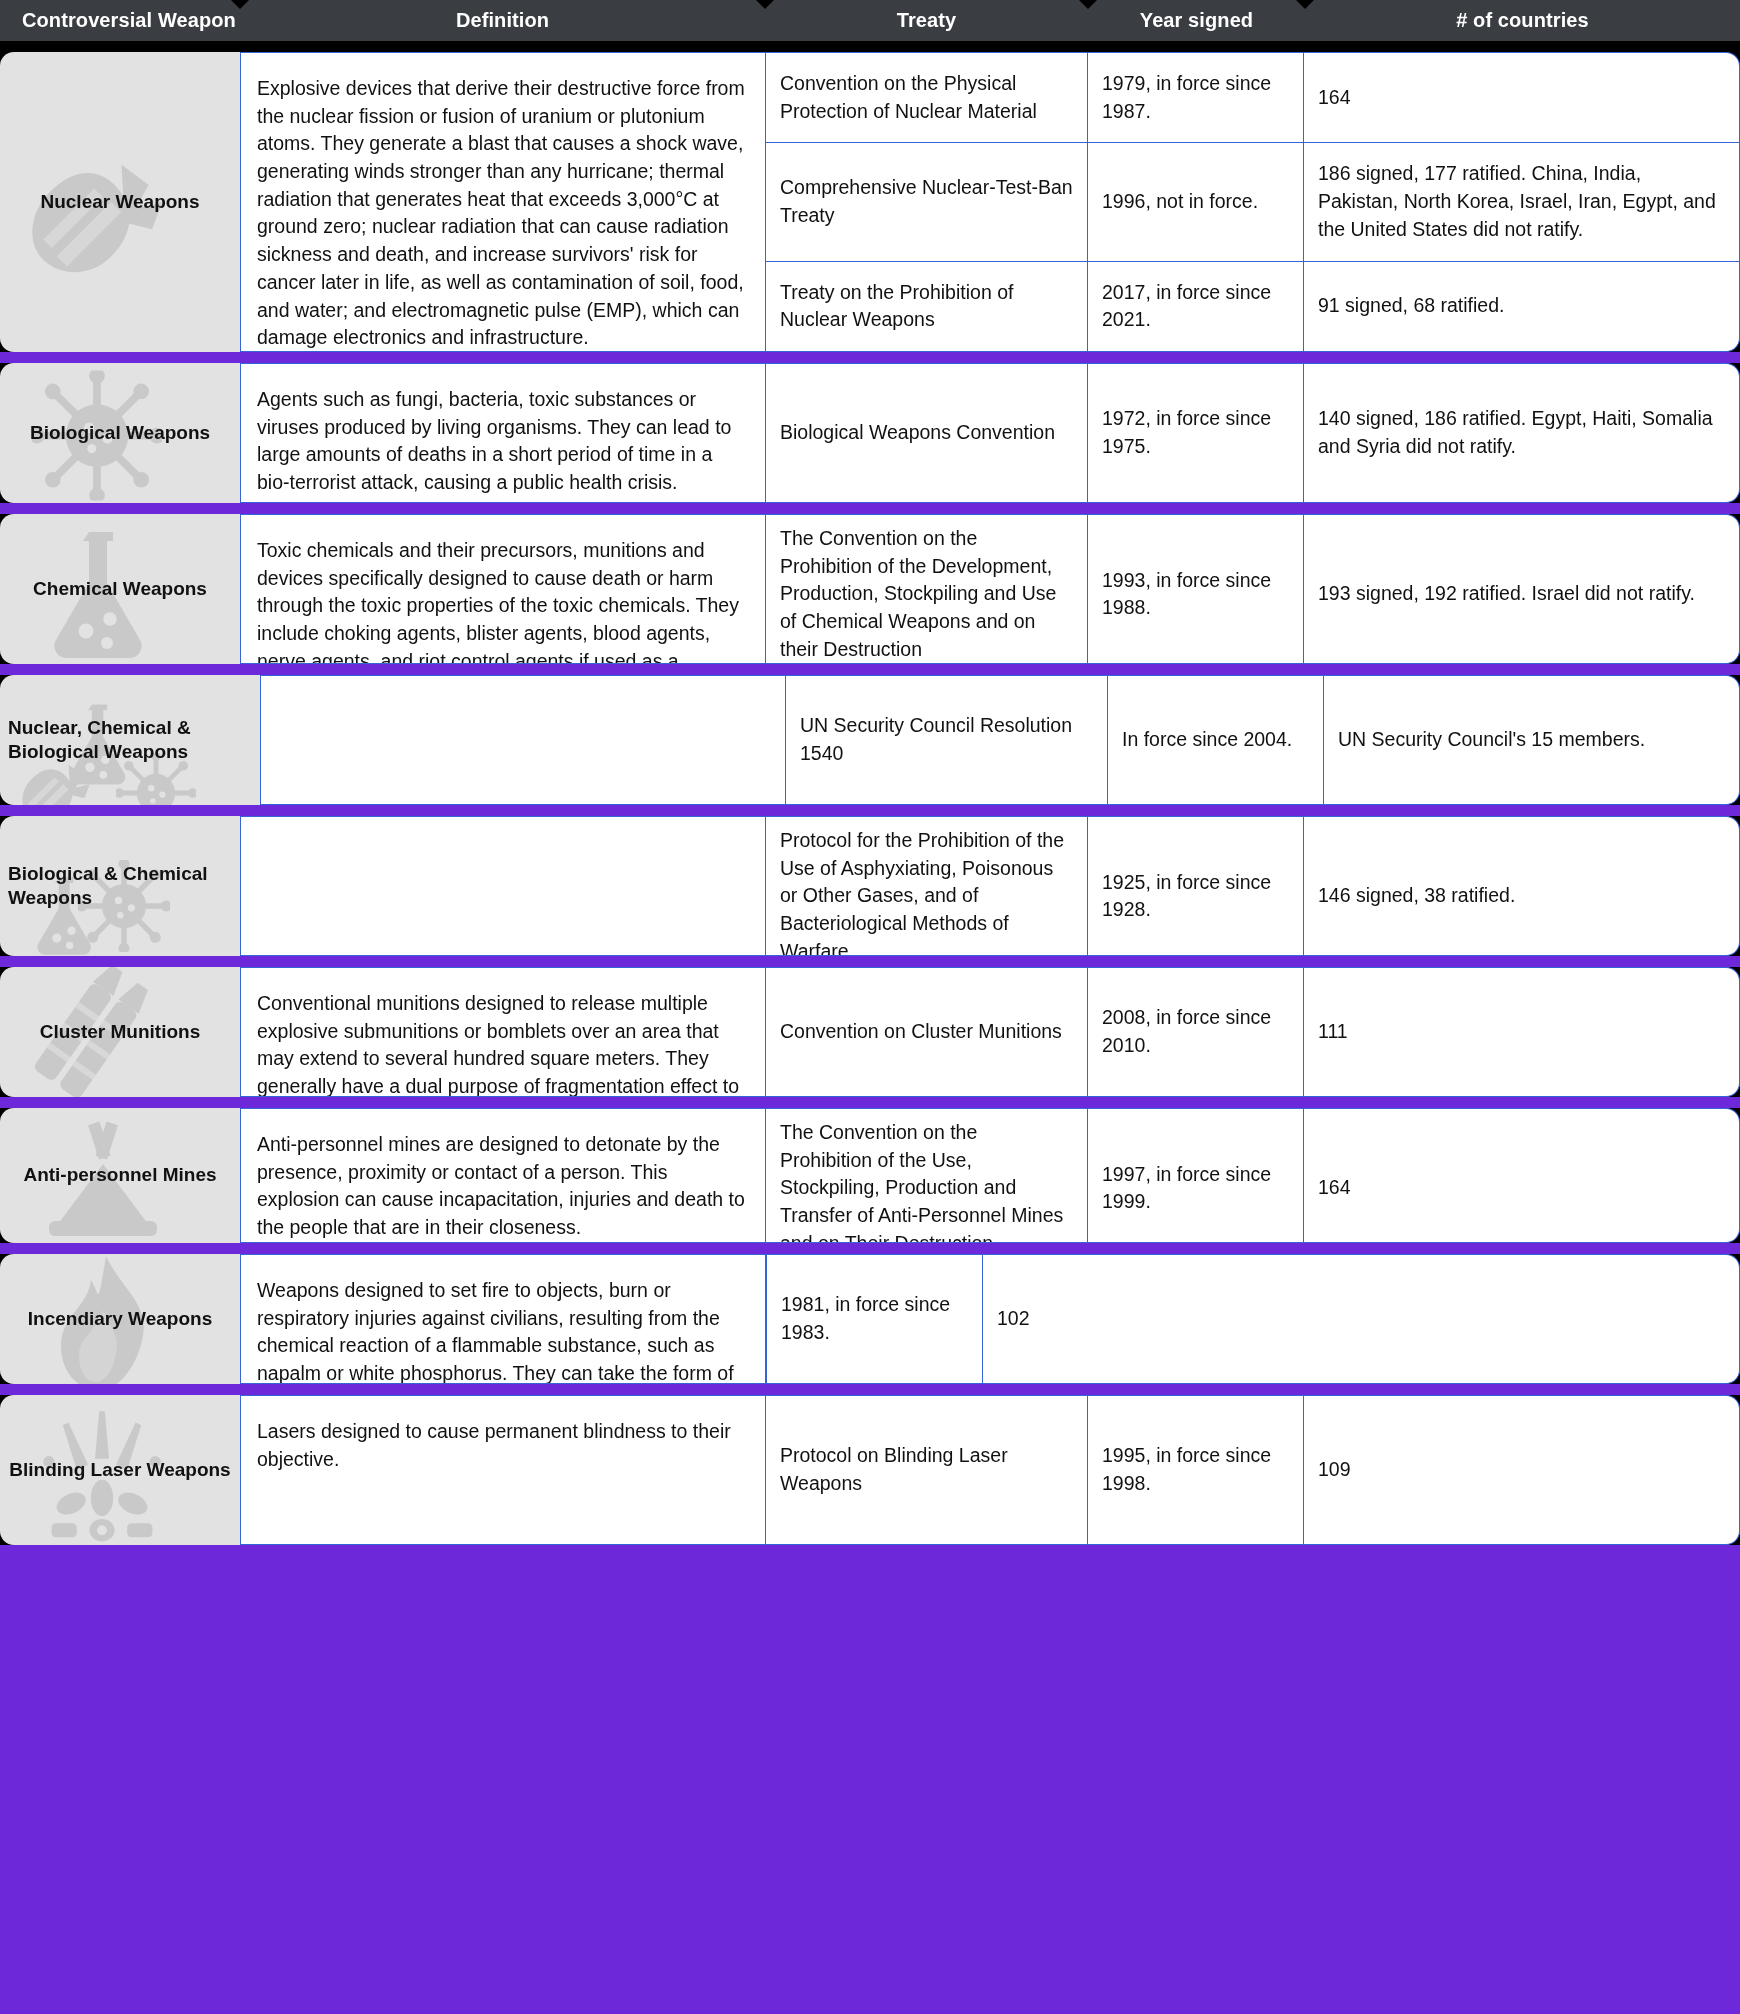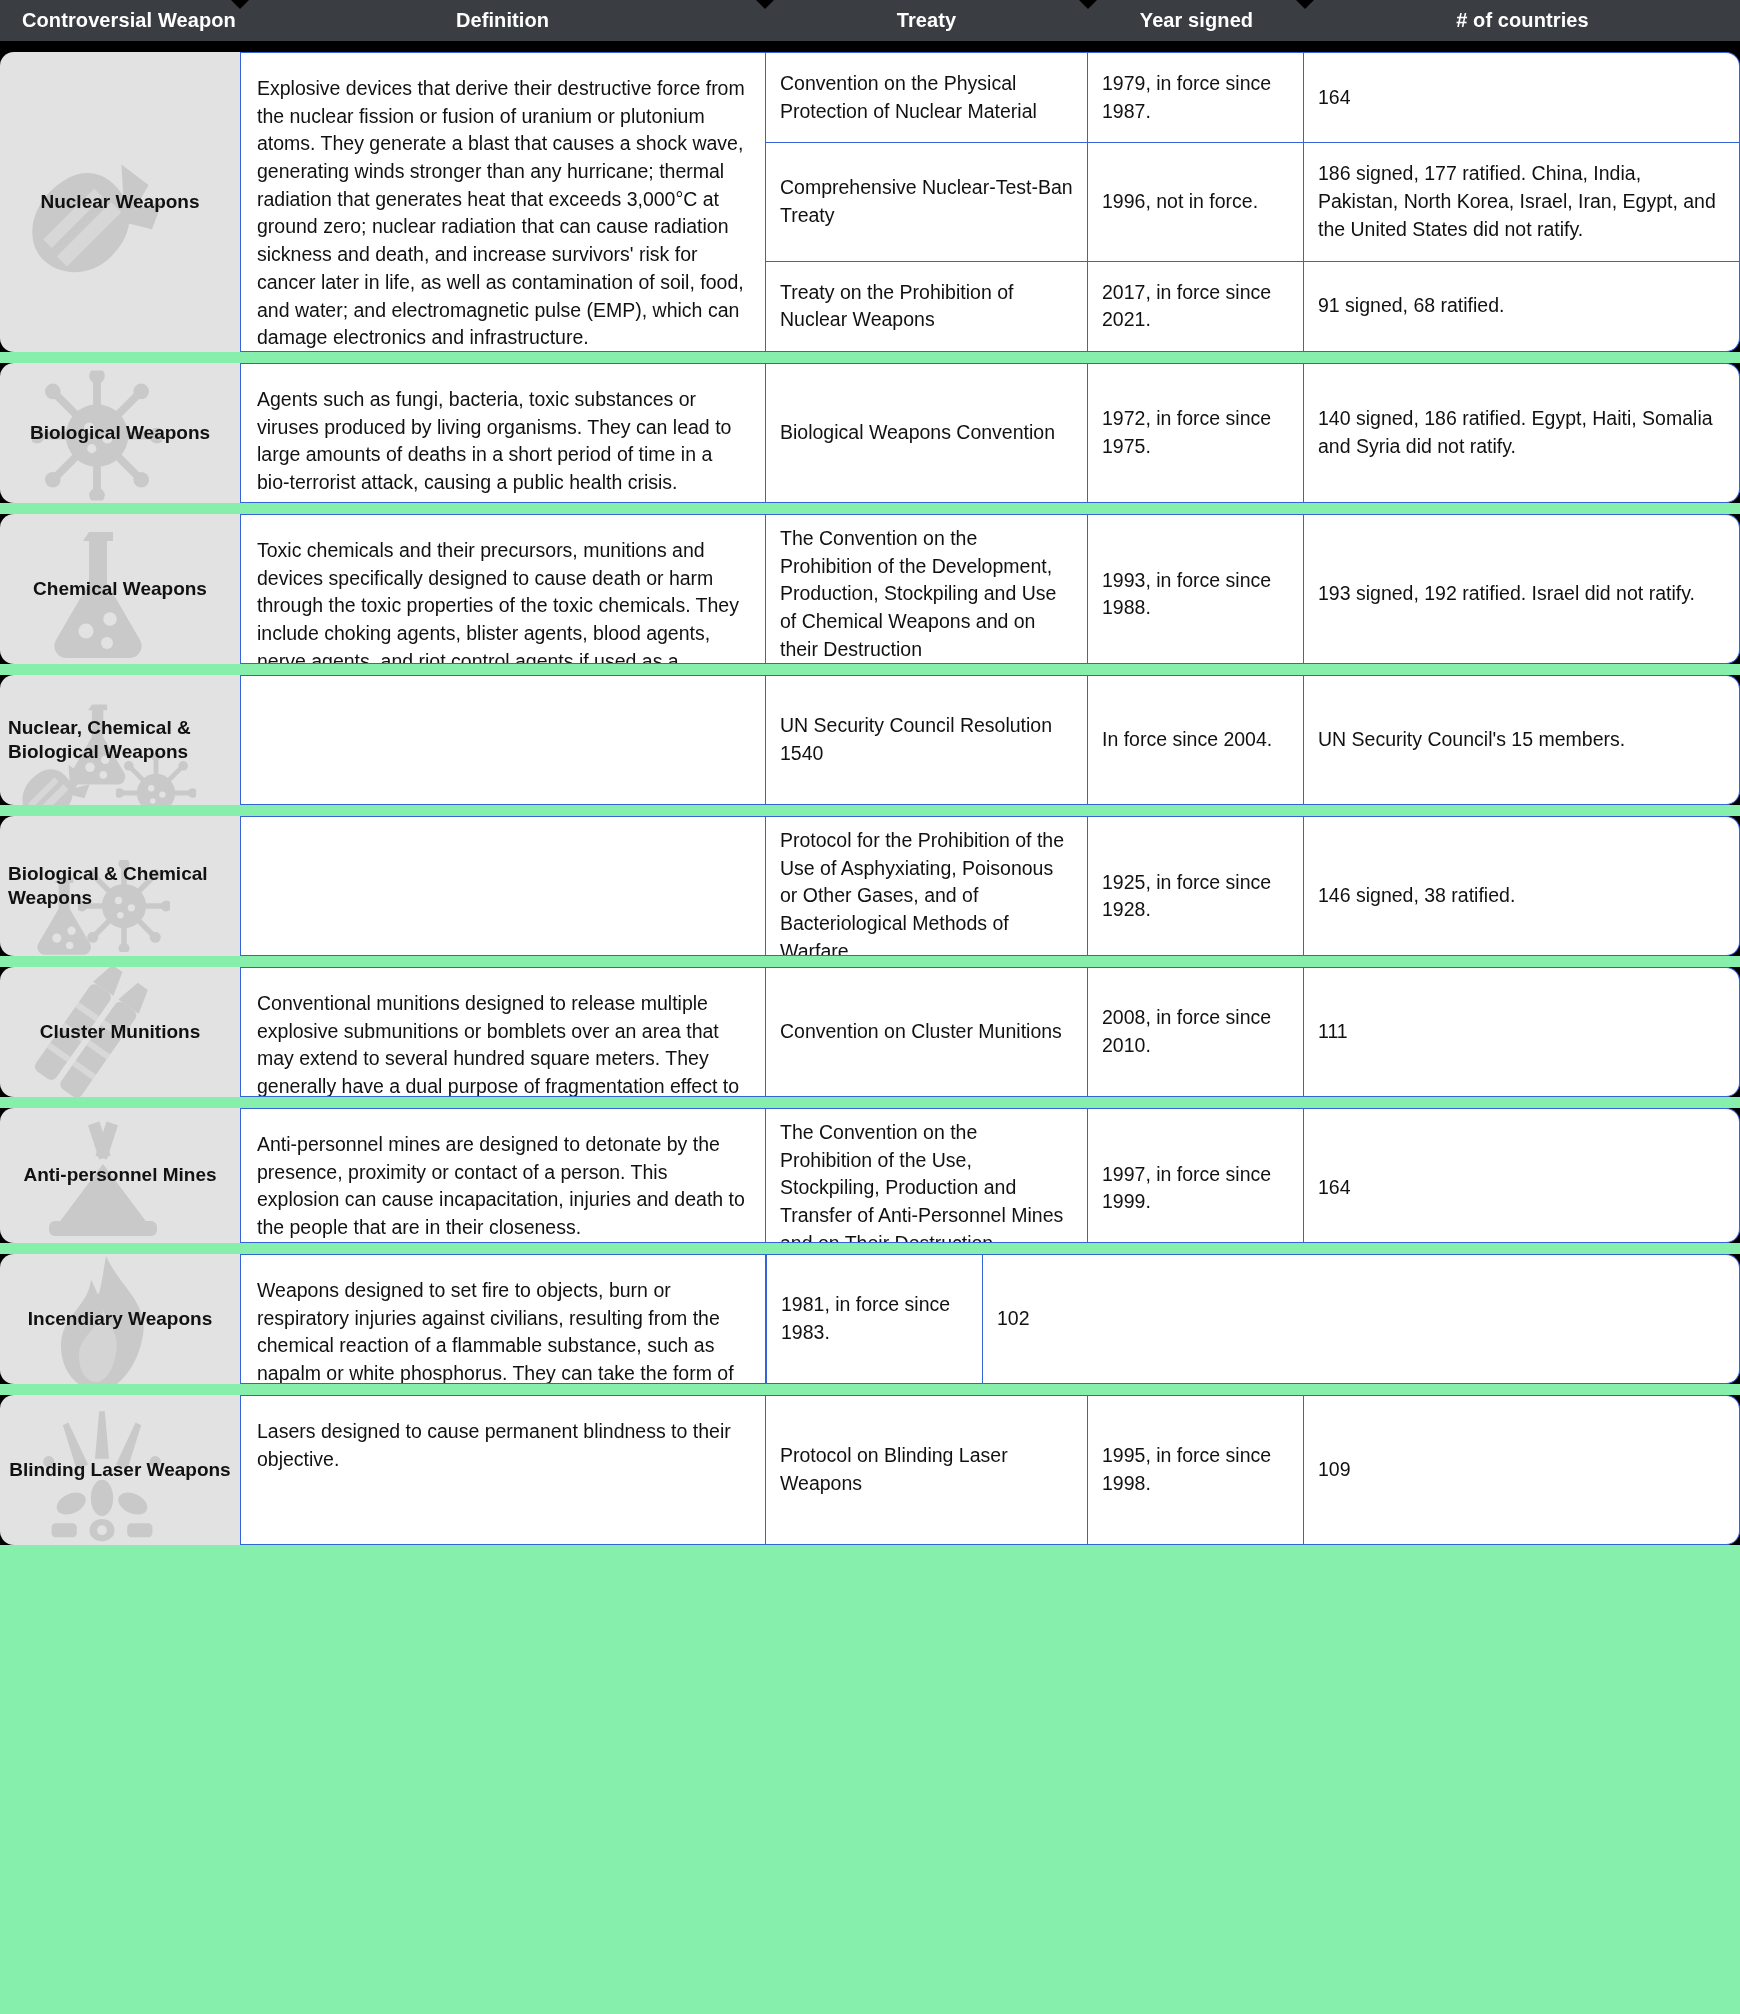--- a/index.html
+++ b/index.html
@@ -4,21 +4,21 @@
 <style>
   * { box-sizing: border-box; }
   html, body {
     margin: 0; padding: 0;
     background: #000;
     font-family: "Liberation Sans", sans-serif;
   }
   #page {
     width: 1740px;
     min-height: 2014px;
-    background: #86efac;
+    background: #6d28d9;
     position: relative;
     overflow: hidden;
   }
 
   
   .thead {
     display: flex;
     width: 100%;
     height: 41px;
     background: #3a3d42;
@@ -249,21 +249,21 @@
           <div class="treaty-col" style="flex:1 1 auto">
             <div class="sub">
               <div class="c-treaty" style="width:321px">The Convention on the Prohibition of the Development, Production, Stockpiling and Use of Chemical Weapons and on their Destruction</div>
               <div class="c-year" style="width:216px">1993, in force since 1988.</div>
               <div class="c-count">193 signed, 192 ratified. Israel did not ratify.</div>
             </div>
           </div>
         </div>
       </div>
       <div class="row" style="height:130px">
-        <div class="cat-cell" style="width:240px">
+        <div class="cat-cell" style="width:260px">
           <svg class="cat-icon" style="left:52px;top:22px;" width="95" height="95" viewBox="0 0 100 100">
             <g fill="#c9c9c9">
               <path d="M42 8 h16 v6 h-4 v28 l22 38 a8 8 0 0 1 -7 12 H27 a8 8 0 0 1 -7 -12 l22 -38 V14 h-4 Z"></path>
               <circle cx="40" cy="74" r="5" fill="#e2e2e2"></circle>
               <circle cx="56" cy="66" r="4.5" fill="#e2e2e2"></circle>
               <circle cx="54" cy="82" r="4" fill="#e2e2e2"></circle>
             </g>
           </svg>
           <svg class="cat-icon" style="left:14px;top:74px;" width="88" height="88" viewBox="0 0 100 100">
             <g fill="#c9c9c9">

